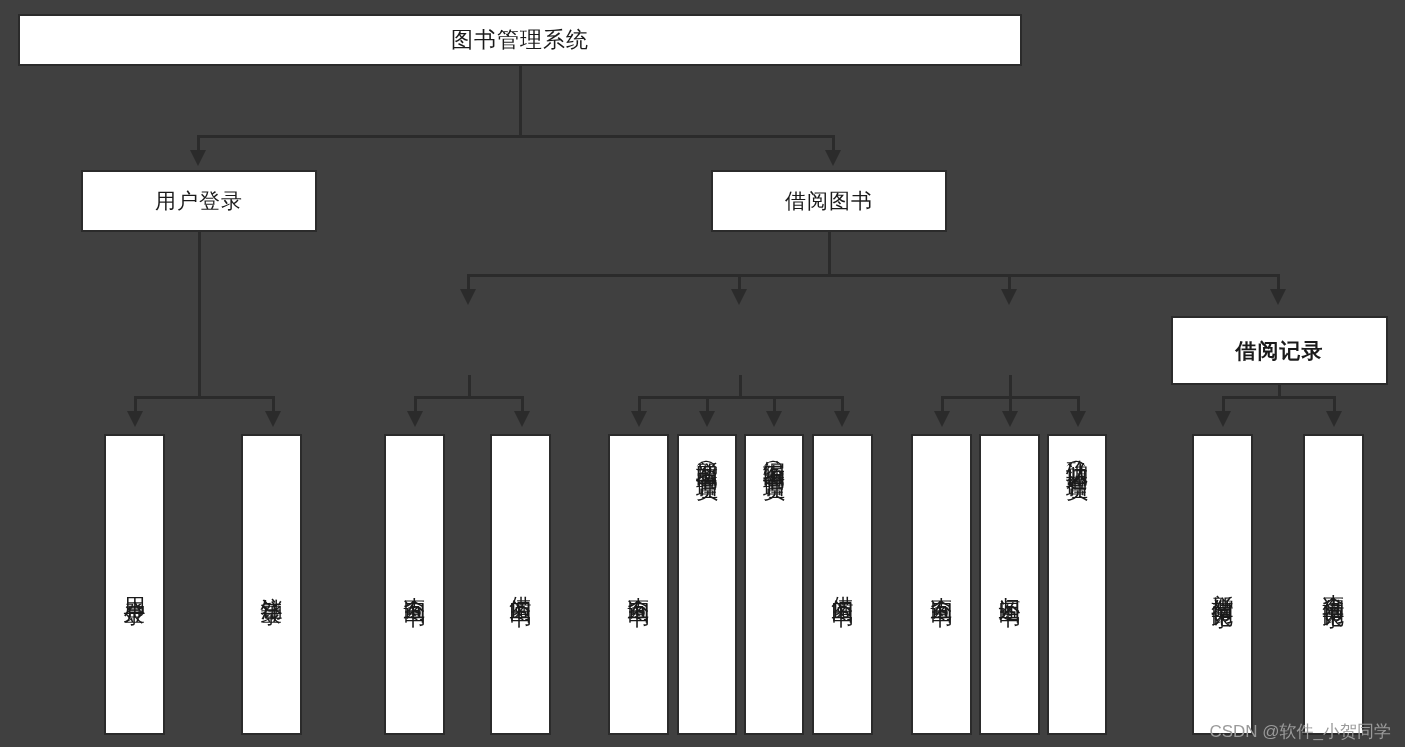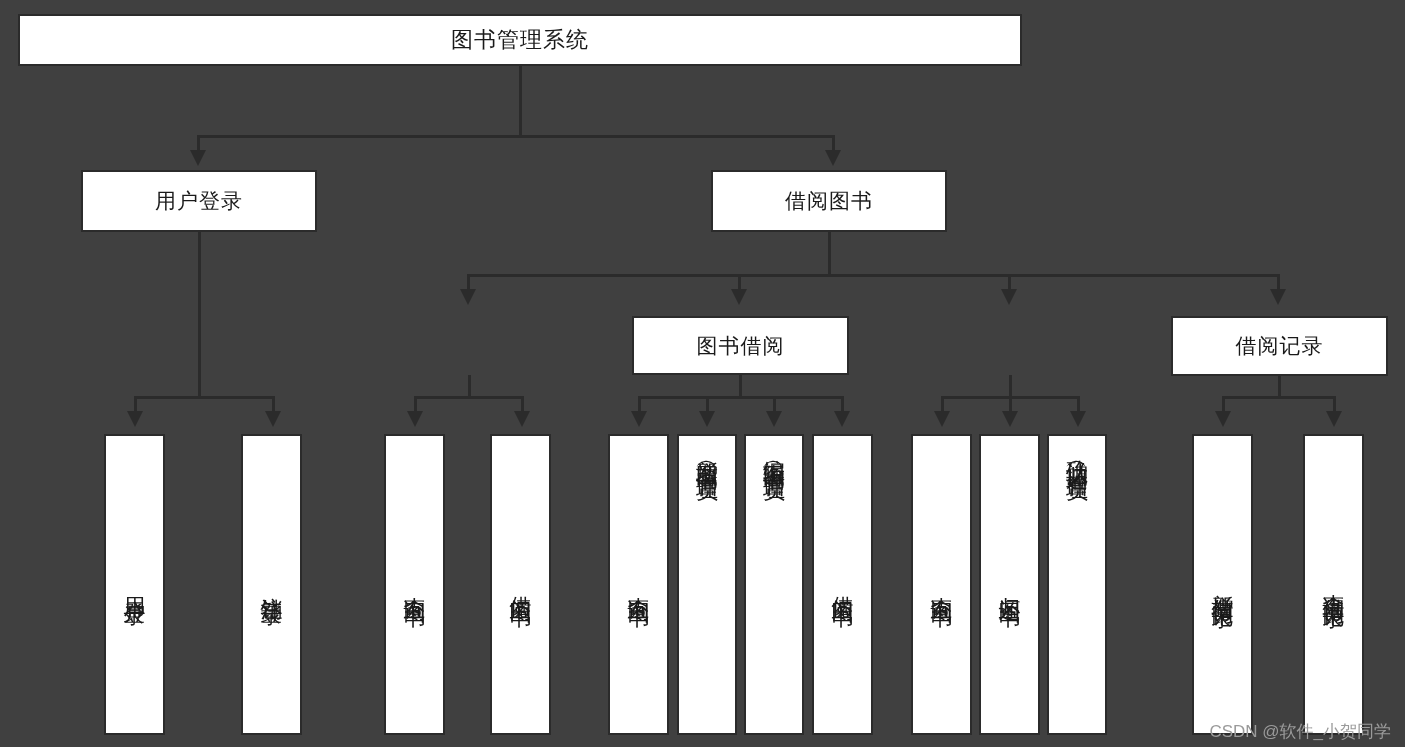--- a/index.html
+++ b/index.html
@@ -117,24 +117,21 @@
   <div class="ln h" style="left:467px; top:274px; width:812px;"></div>
   <div class="ln v" style="left:467px; top:274px; height:18px;"></div>
   <div class="arrow" style="left:460px; top:289px;"></div>
   <div class="ln v" style="left:738px; top:274px; height:18px;"></div>
   <div class="arrow" style="left:731px; top:289px;"></div>
   <div class="ln v" style="left:1008px; top:274px; height:18px;"></div>
   <div class="arrow" style="left:1001px; top:289px;"></div>
   <div class="ln v" style="left:1277px; top:274px; height:18px;"></div>
   <div class="arrow" style="left:1270px; top:289px;"></div>
 
-  <div class="box h" style="left:632px; top:316px; width:217px; height:59px;">
-    <span>图书借阅</span>
-  </div>
-  <div class="box h" style="left:1171px; top:316px; width:217px; height:60px;">
+  <div class="box h" style="left:1171px; top:316px; width:217px; height:69px;font-weight:bold;">
     <span>借阅记录</span>
   </div>
 
   <div class="ln v" style="left:468px; top:375px; height:22px;"></div>
   <div class="ln h" style="left:414px; top:396px; width:110px;"></div>
   <div class="ln v" style="left:414px; top:396px; height:18px;"></div>
   <div class="arrow" style="left:407px; top:411px;"></div>
   <div class="ln v" style="left:521px; top:396px; height:18px;"></div>
   <div class="arrow" style="left:514px; top:411px;"></div>
 

